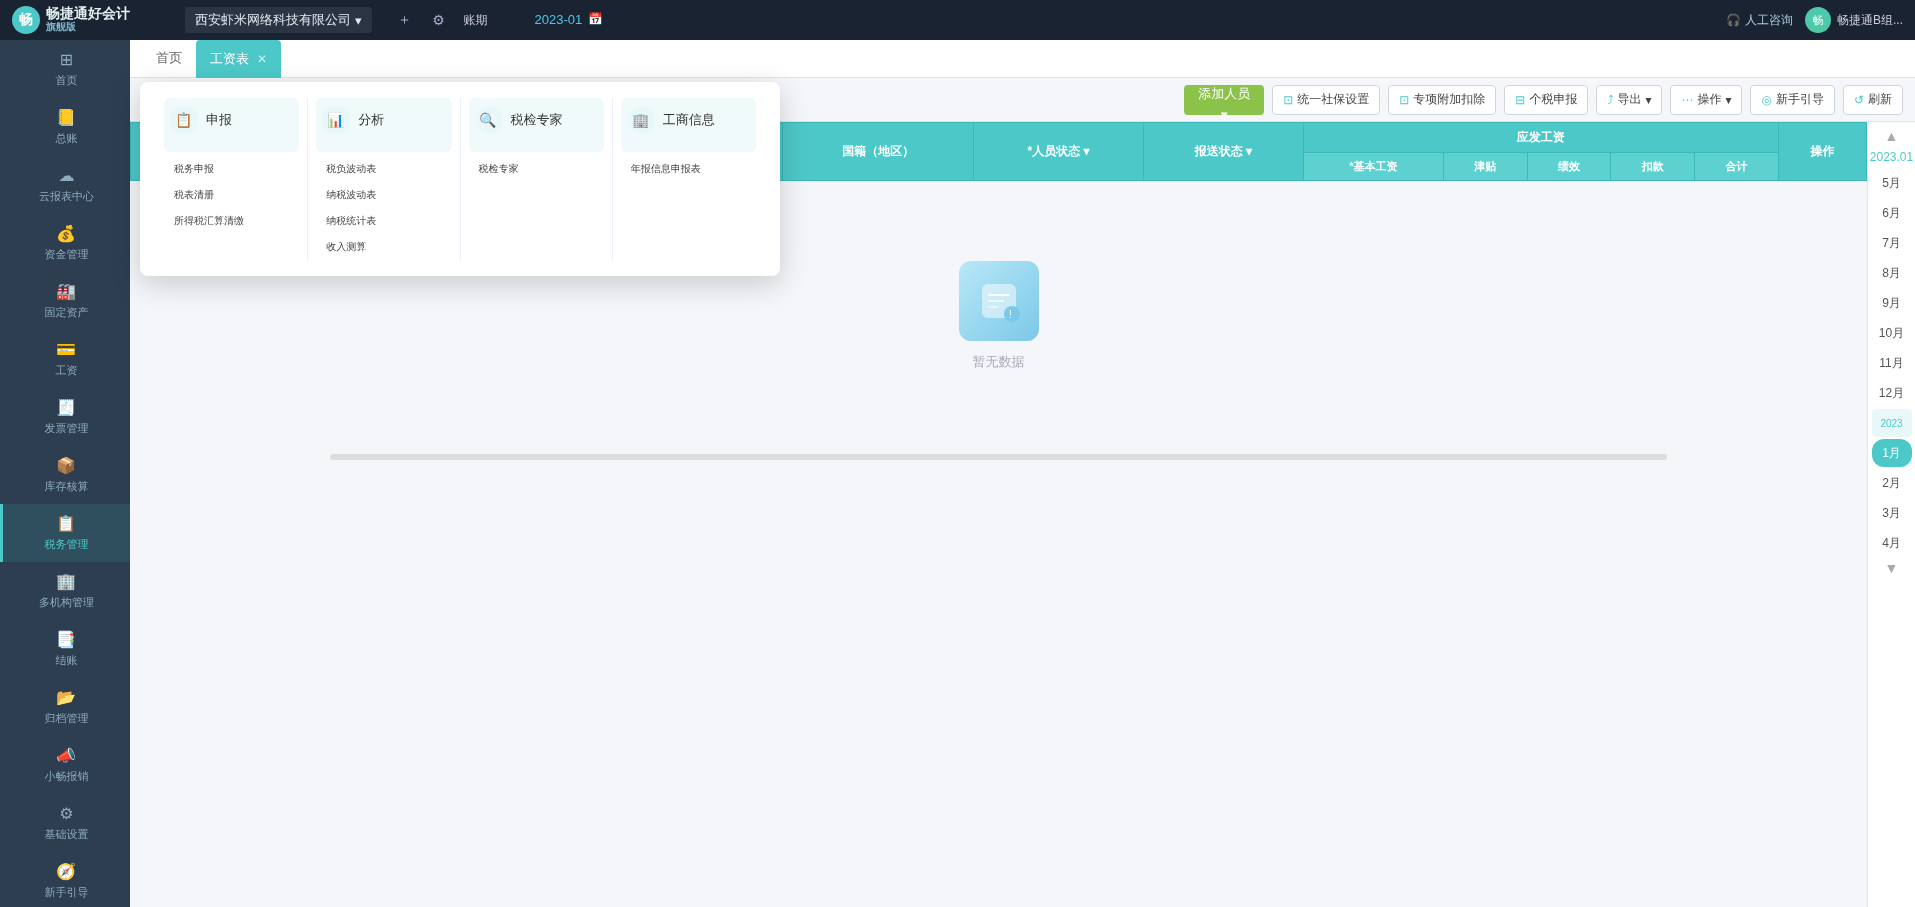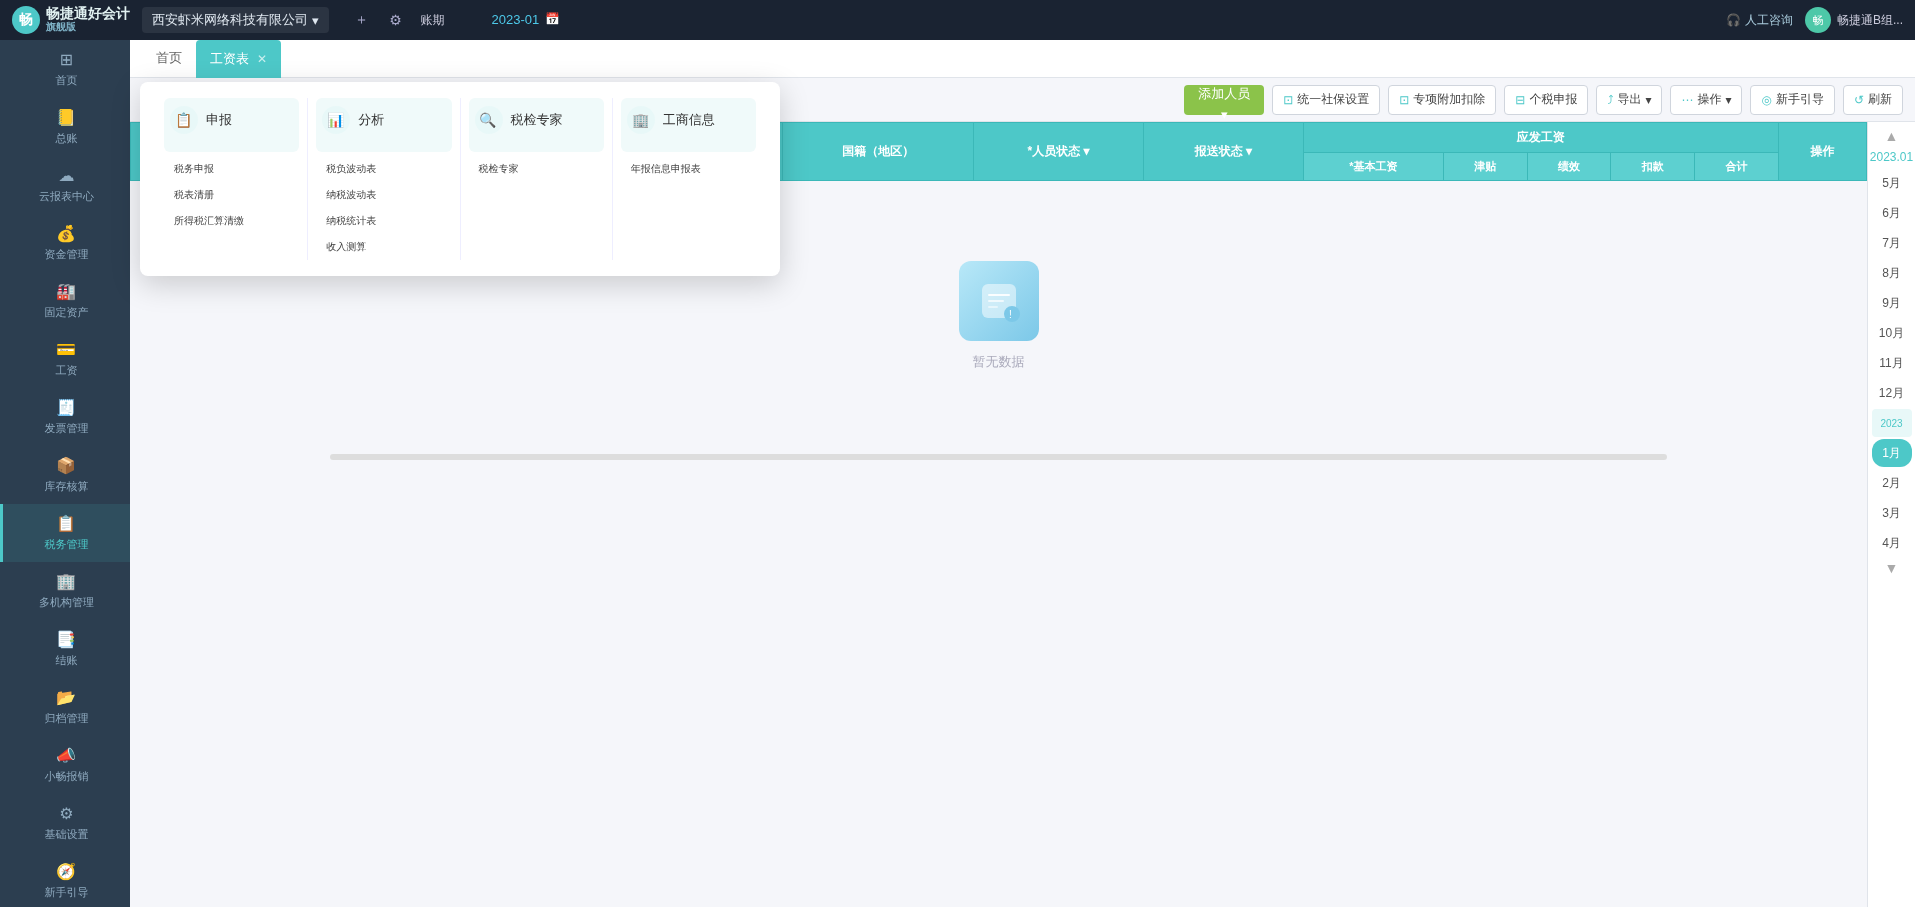--- a/index.html
+++ b/index.html
@@ -40,20 +40,21 @@
     .company-selector {
       display: flex;
       align-items: center;
       gap: 4px;
       background: rgba(255,255,255,0.08);
       border-radius: 4px;
       padding: 4px 10px;
       cursor: pointer;
       color: #e0e8f0;
       font-size: 13px;
+      margin-left: 43px;
     }
     .header-icons {
       display: flex;
       align-items: center;
       gap: 8px;
       margin-left: 8px;
     }
     .header-icon-btn {
       width: 26px;
       height: 26px;

